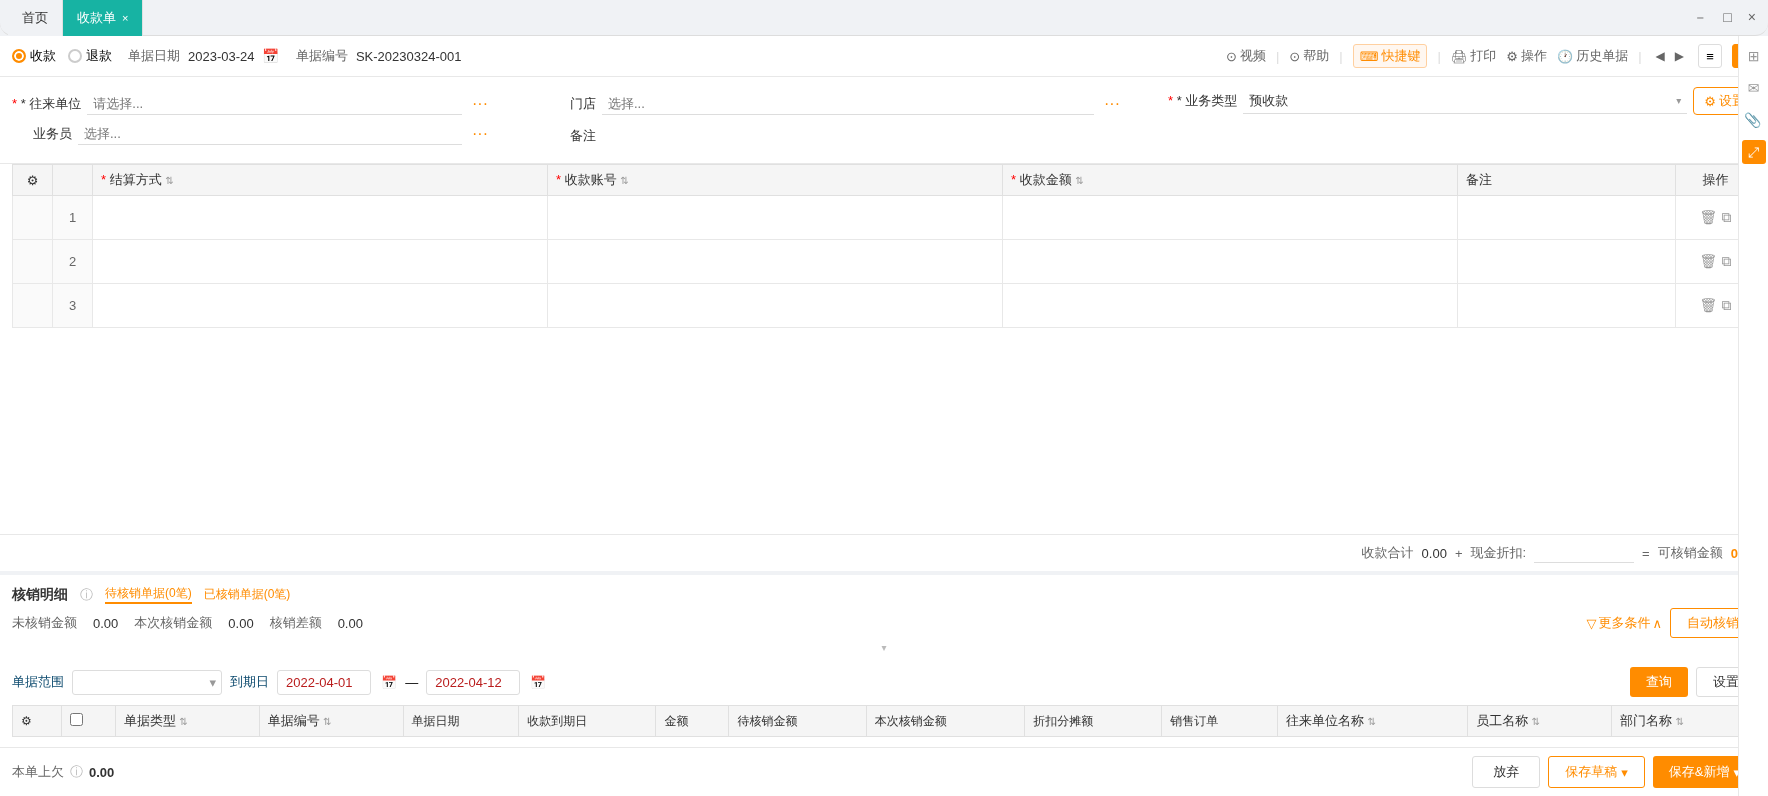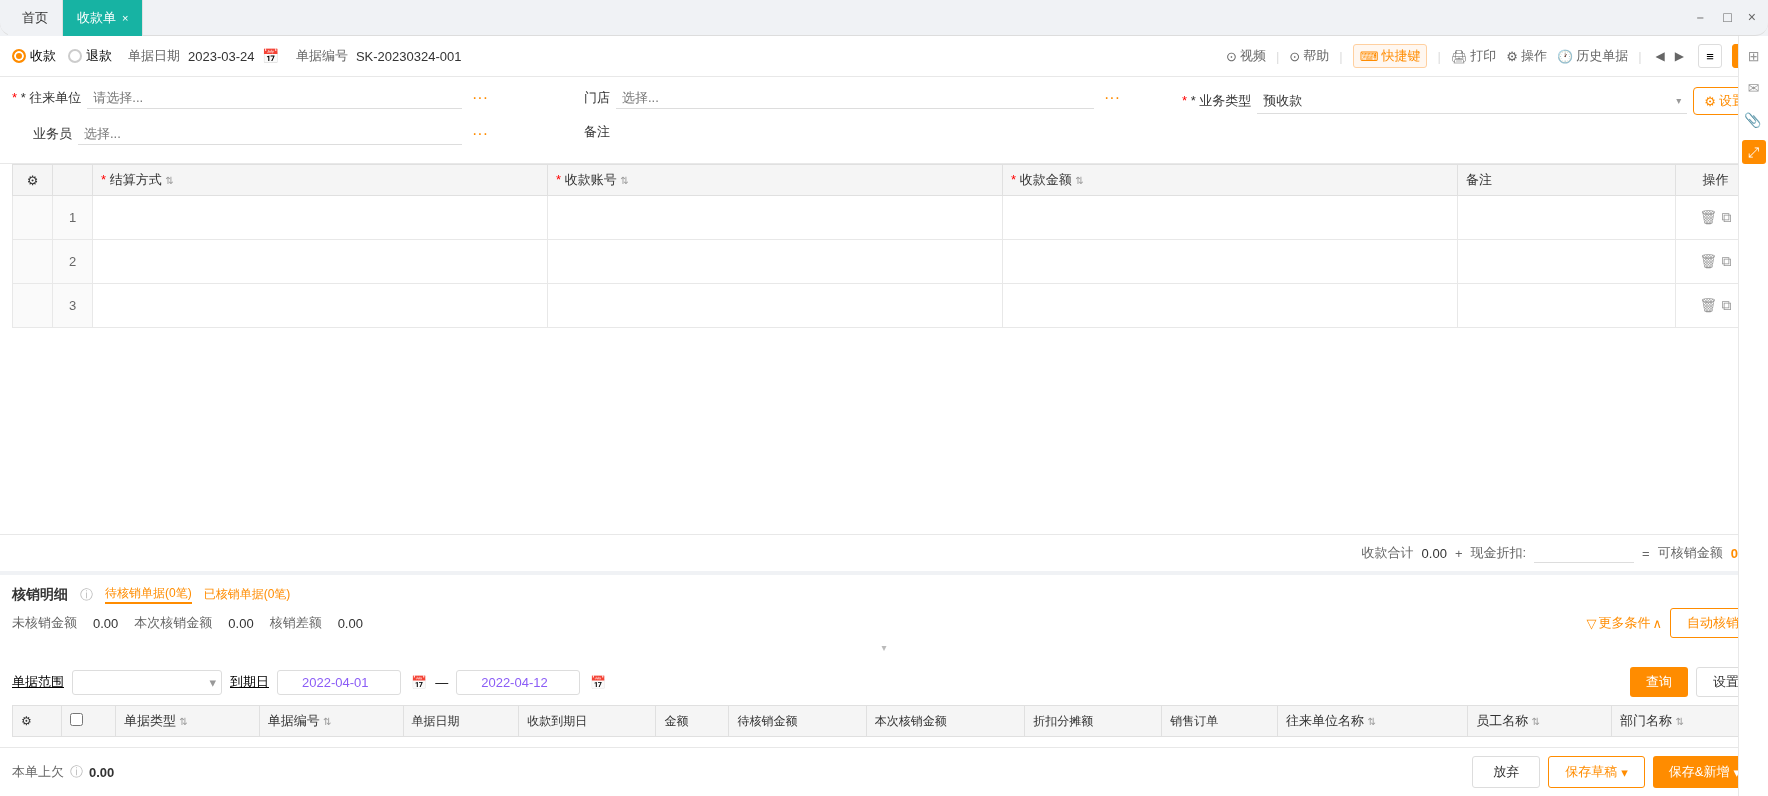--- a/index.html
+++ b/index.html
@@ -39,21 +39,21 @@
     .toolbar-right { margin-left: auto; display: flex; align-items: center; gap: 10px; }
     .toolbar-btn { display: flex; align-items: center; gap: 3px; color: #666; cursor: pointer; font-size: 12px; }
     .toolbar-btn.orange { color: #ff8c00; background: #fff7f0; border: 1px solid #ffd0a0; border-radius: 3px; padding: 2px 6px; }
     .toolbar-nav { display: flex; align-items: center; gap: 2px; }
     .nav-btn { padding: 2px 4px; cursor: pointer; color: #666; font-size: 12px; }
     .view-btn { width: 24px; height: 24px; display: flex; align-items: center; justify-content: center; cursor: pointer; border: 1px solid #ddd; border-radius: 3px; }
     .view-btn.active { background: #ff8c00; color: #fff; border-color: #ff8c00; }
 
     
     .form-section { padding: 10px 12px; border-bottom: 1px solid #e8e8e8; background: #fff; }
-    .form-row { display: flex; align-items: flex-start; gap: 18px; margin-bottom: 8px; }
+    .form-row { display: flex; align-items: flex-end; gap: 4px; margin-bottom: 8px; }
     .form-field { display: flex; align-items: center; gap: 6px; flex: 1; }
     .form-label { color: #333; white-space: nowrap; min-width: 60px; text-align: right; }
     .form-input {
       flex: 1; border: none; border-bottom: 1px solid #ddd; padding: 3px 6px;
       color: #bbb; outline: none; background: transparent; min-width: 0;
     }
     .more-btn { color: #ff8c00; cursor: pointer; padding: 0 4px; font-size: 16px; }
     .select-dropdown { display: flex; align-items: center; gap: 4px; border-bottom: 1px solid #ddd; padding: 3px 6px; min-width: 120px; color: #333; }
     .chevron { color: #999; font-size: 10px; }
     .settings-btn {
@@ -88,27 +88,27 @@
 
     
     .verify-section { background: #fff; border-top: 4px solid #f0f2f5; padding: 10px 12px; }
     .verify-header { display: flex; align-items: center; gap: 12px; margin-bottom: 4px; }
     .verify-title { font-size: 14px; font-weight: bold; color: #333; }
     .verify-info-icon { color: #bbb; cursor: pointer; }
     .verify-tab { color: #ff8c00; cursor: pointer; font-size: 12px; }
     .verify-tab.active { border-bottom: 2px solid #ff8c00; }
     .verify-stats { display: flex; gap: 16px; align-items: center; color: #666; font-size: 12px; margin-bottom: 8px; }
     .stat-val { color: #333; }
-    .filter-label { color: #000000; white-space: nowrap; text-decoration: underline; }
+    .filter-label { color: #0c4a6e; white-space: nowrap; }
     .filter-select {
       border: 1px solid #ddd; border-radius: 3px; padding: 4px 24px 4px 8px;
       appearance: none; background: #fff; color: #333; cursor: pointer; min-width: 150px;
     }
     .date-input {
-      border: 1px solid #ddd; border-radius: 3px; padding: 4px 24px; color: #8b5cf6; width: 124px;
+      border: 1px solid #ddd; border-radius: 3px; padding: 4px 8px; color: #b91c1c; width: 94px;
     }
     .date-icon { color: #ff8c00; cursor: pointer; margin-left: 2px; }
     .more-filter { color: #ff8c00; cursor: pointer; font-size: 12px; display: flex; align-items: center; gap: 2px; }
     .btn-query { background: #ff8c00; color: #fff; border: none; border-radius: 3px; padding: 5px 16px; cursor: pointer; }
     .btn-setting { background: #fff; color: #333; border: 1px solid #ddd; border-radius: 3px; padding: 5px 16px; cursor: pointer; }
     .btn-auto { background: #fff; color: #ff8c00; border: 1px solid #ff8c00; border-radius: 3px; padding: 5px 16px; cursor: pointer; }
 
     
     .verify-table { width: 100%; border-collapse: collapse; }
     .verify-table th { background: #f5f5f5; border: 1px solid #e0e0e0; padding: 6px 8px; font-weight: normal; color: #333; white-space: nowrap; font-size: 12px; }

